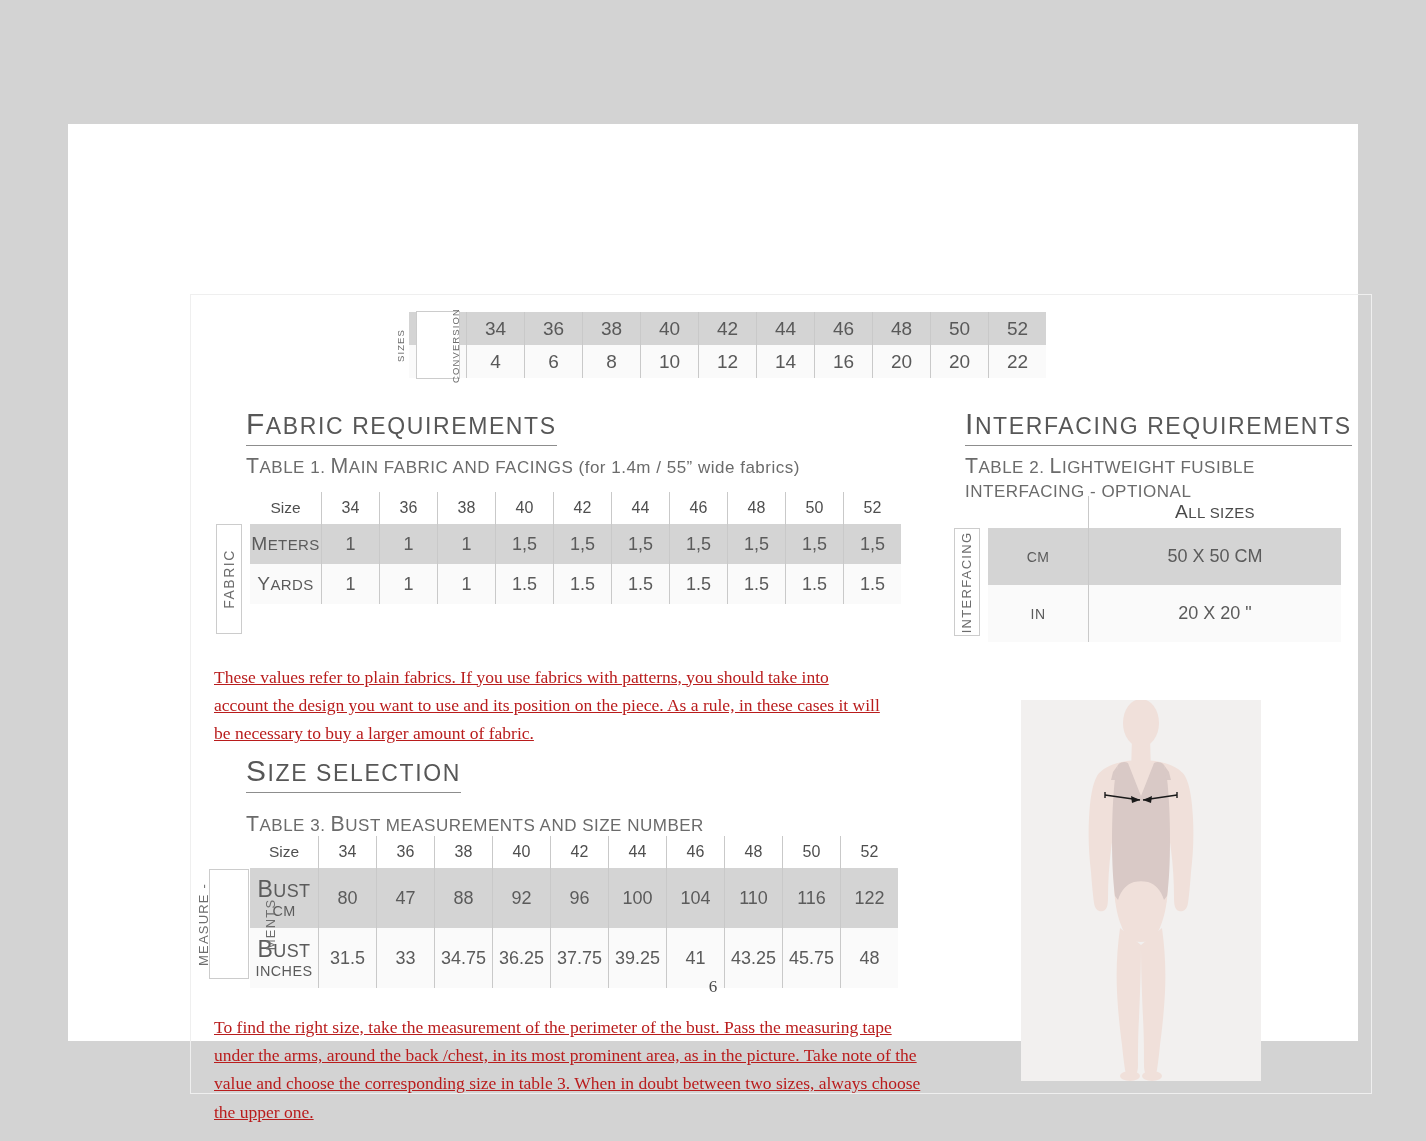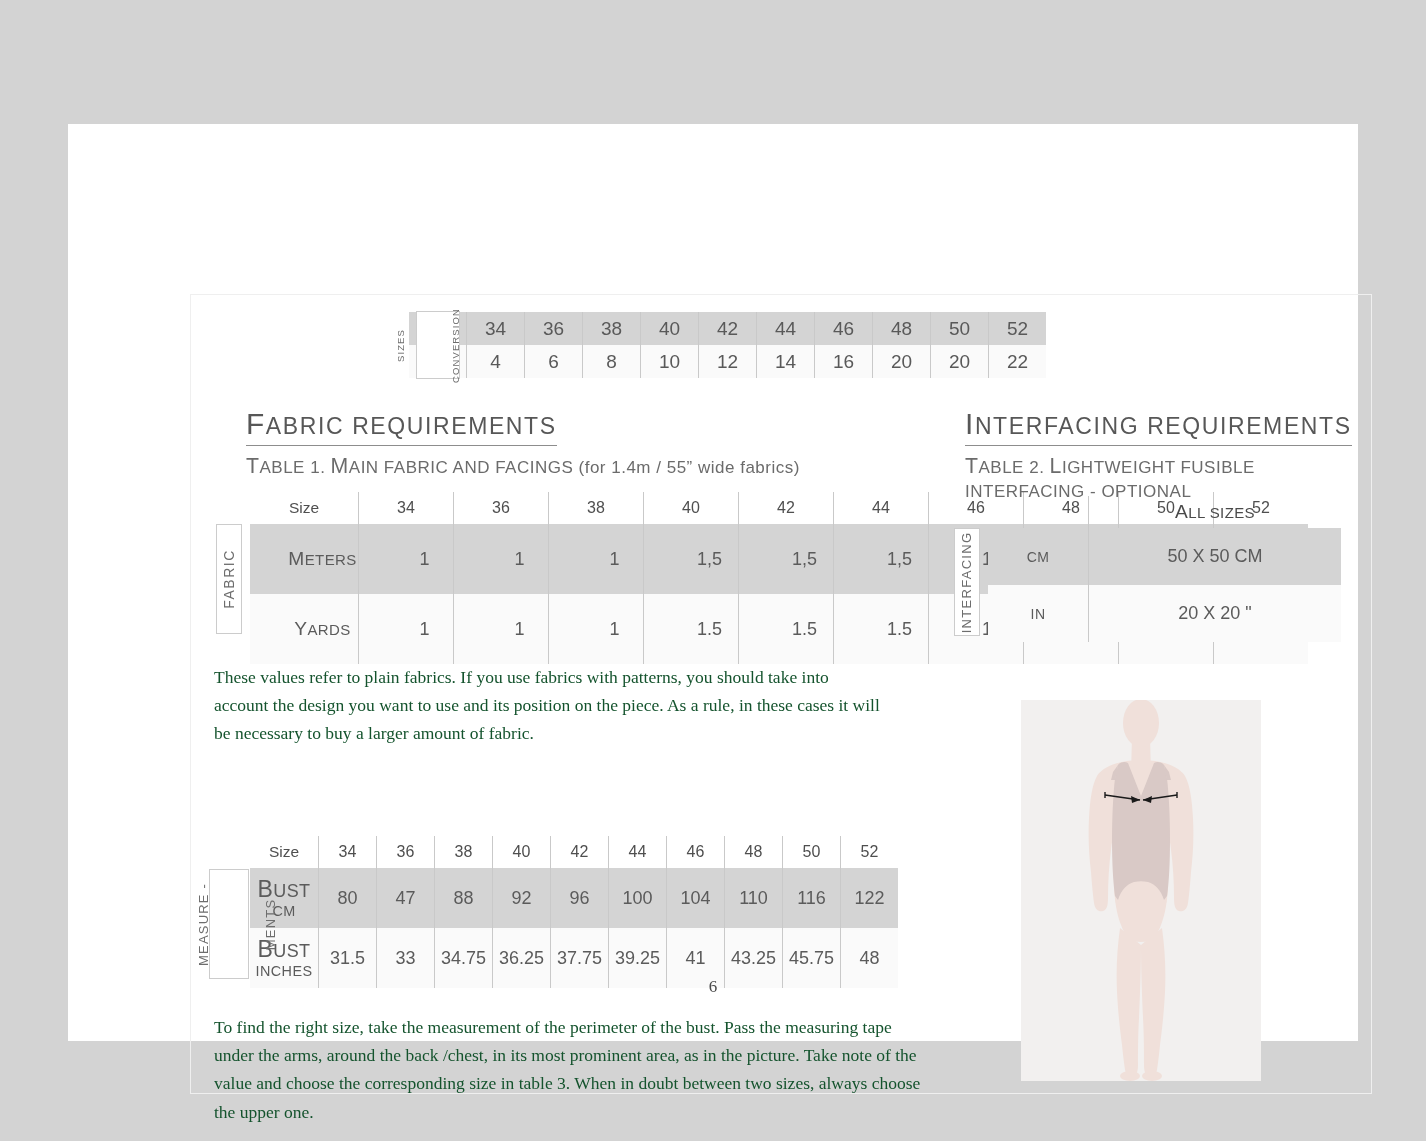--- a/index.html
+++ b/index.html
@@ -132,30 +132,31 @@
     line-height: 1.35;
   }
   .table-caption .cap { font-size: 1.25em; }
 
   
   .body-par {
     position: absolute;
     font-family: "Liberation Serif", serif;
     font-size: 17.5px;
     line-height: 1.62;
-    color: #14532d;
+    color: #b91c1c;
     text-align: left;
+    text-decoration: underline;
   }
 
   
   #table1 { left: 182px; top: 368px; }
   #table1 td { font-size: 18px; }
   #table1 .hdr { height: 32px; font-size: 16px; color: #4f4f4f; }
   #table1 .hdr.sizehdr { font-size: 15.5px; }
-  #table1 .bodyrow td { height: 70px; padding-left: 37px; }
+  #table1 .bodyrow td { height: 40px; }
   #table1 .lbl {
     width: 71px;
     text-align: center;
     font-size: 15px;
   }
   #table1 .c { width: 57px; }
 
   #fabric-label {
     left: 148px; top: 400px; width: 26px; height: 110px;
   }
@@ -325,21 +326,28 @@
       <td class="lbl unshaded sc">IN</td>
       <td class="val unshaded vdiv">20 X 20 "</td>
     </tr>
   </tbody>
     </table>
 
   <div class="rot-box" id="interfacing-label">
     <span class="rot-text">INTERFACING</span>
   </div>
 
-
+  <div class="section-head" style="left:178px; top:630px;">
+    <span class="htext"><span class="cap">S</span><span>IZE SELECTION</span></span>
+    <span class="rule"></span>
+  </div>
+
+  <div class="table-caption" style="left:178px; top:686px; width:640px;">
+    <span class="cap">T</span><span>ABLE 3. </span><span class="cap">B</span><span>UST MEASUREMENTS AND SIZE NUMBER</span>
+  </div>
 
   <table class="tbl" id="table3">
     <tbody>
         <tr>
       <td class="hdr lbl sizehdr">Size</td>
       <td class="hdr c vdiv">34</td>
       <td class="hdr c vdiv">36</td>
       <td class="hdr c vdiv">38</td>
       <td class="hdr c vdiv">40</td>
       <td class="hdr c vdiv">42</td>

